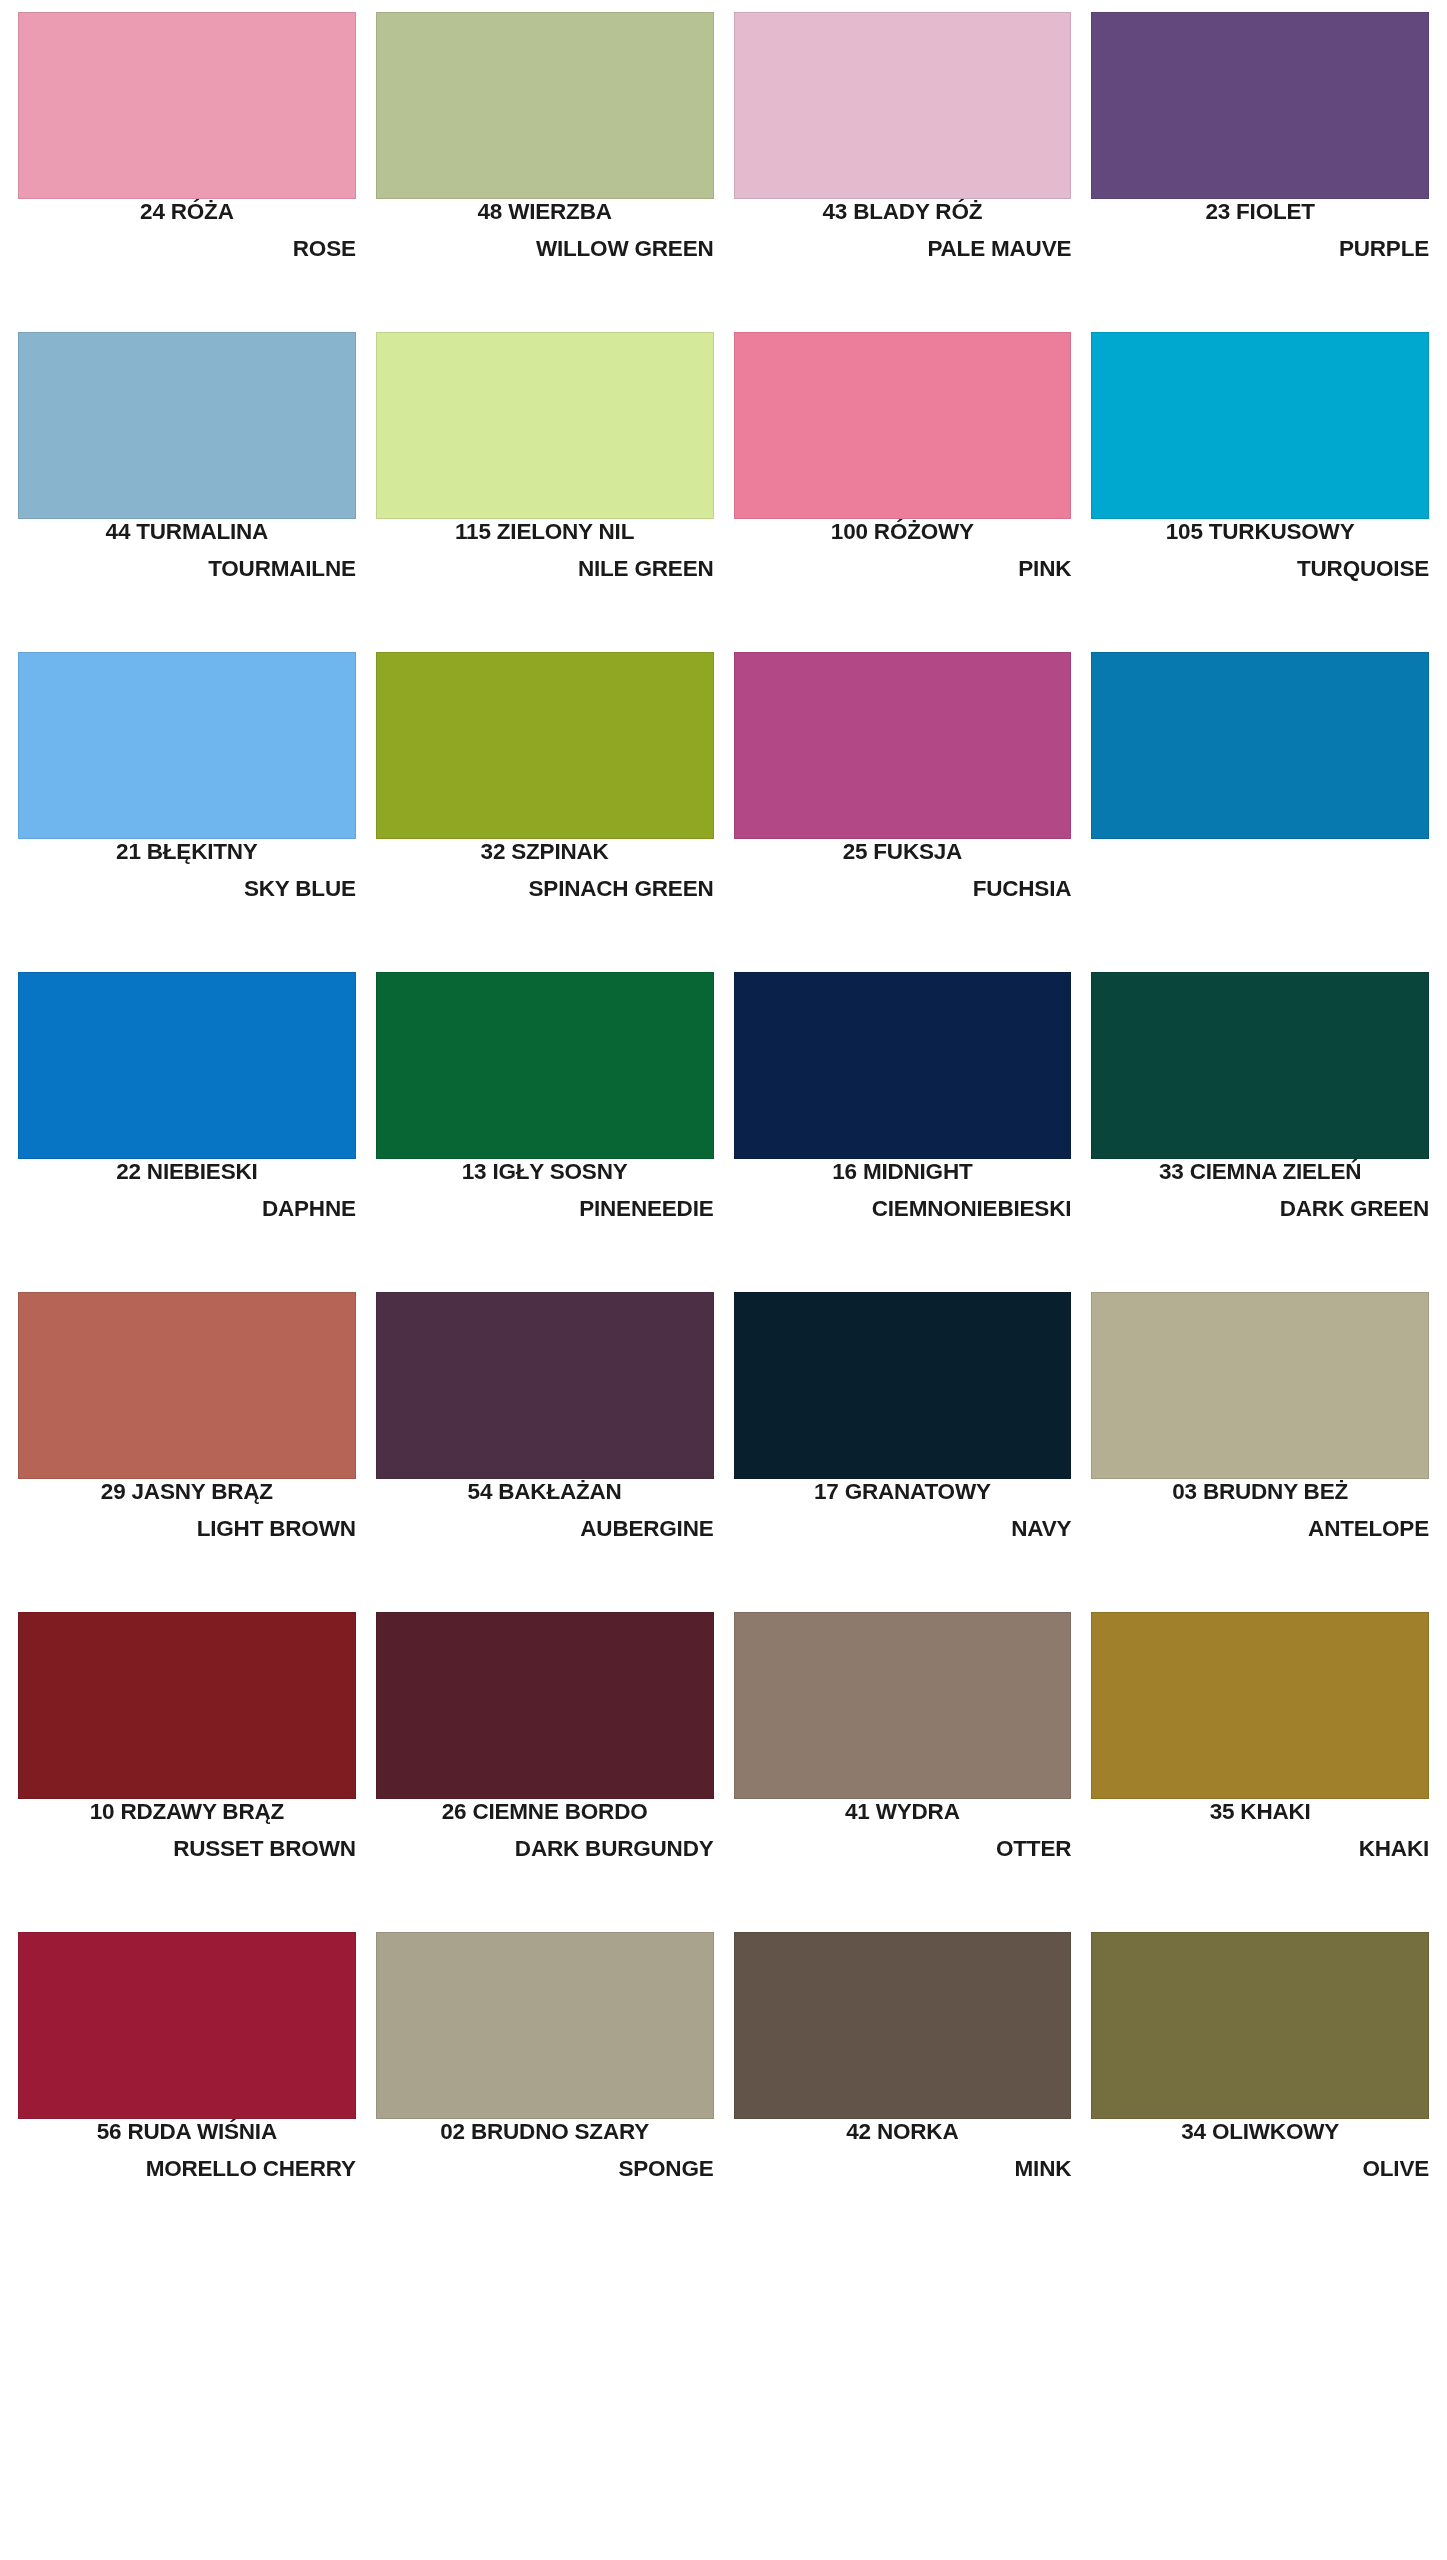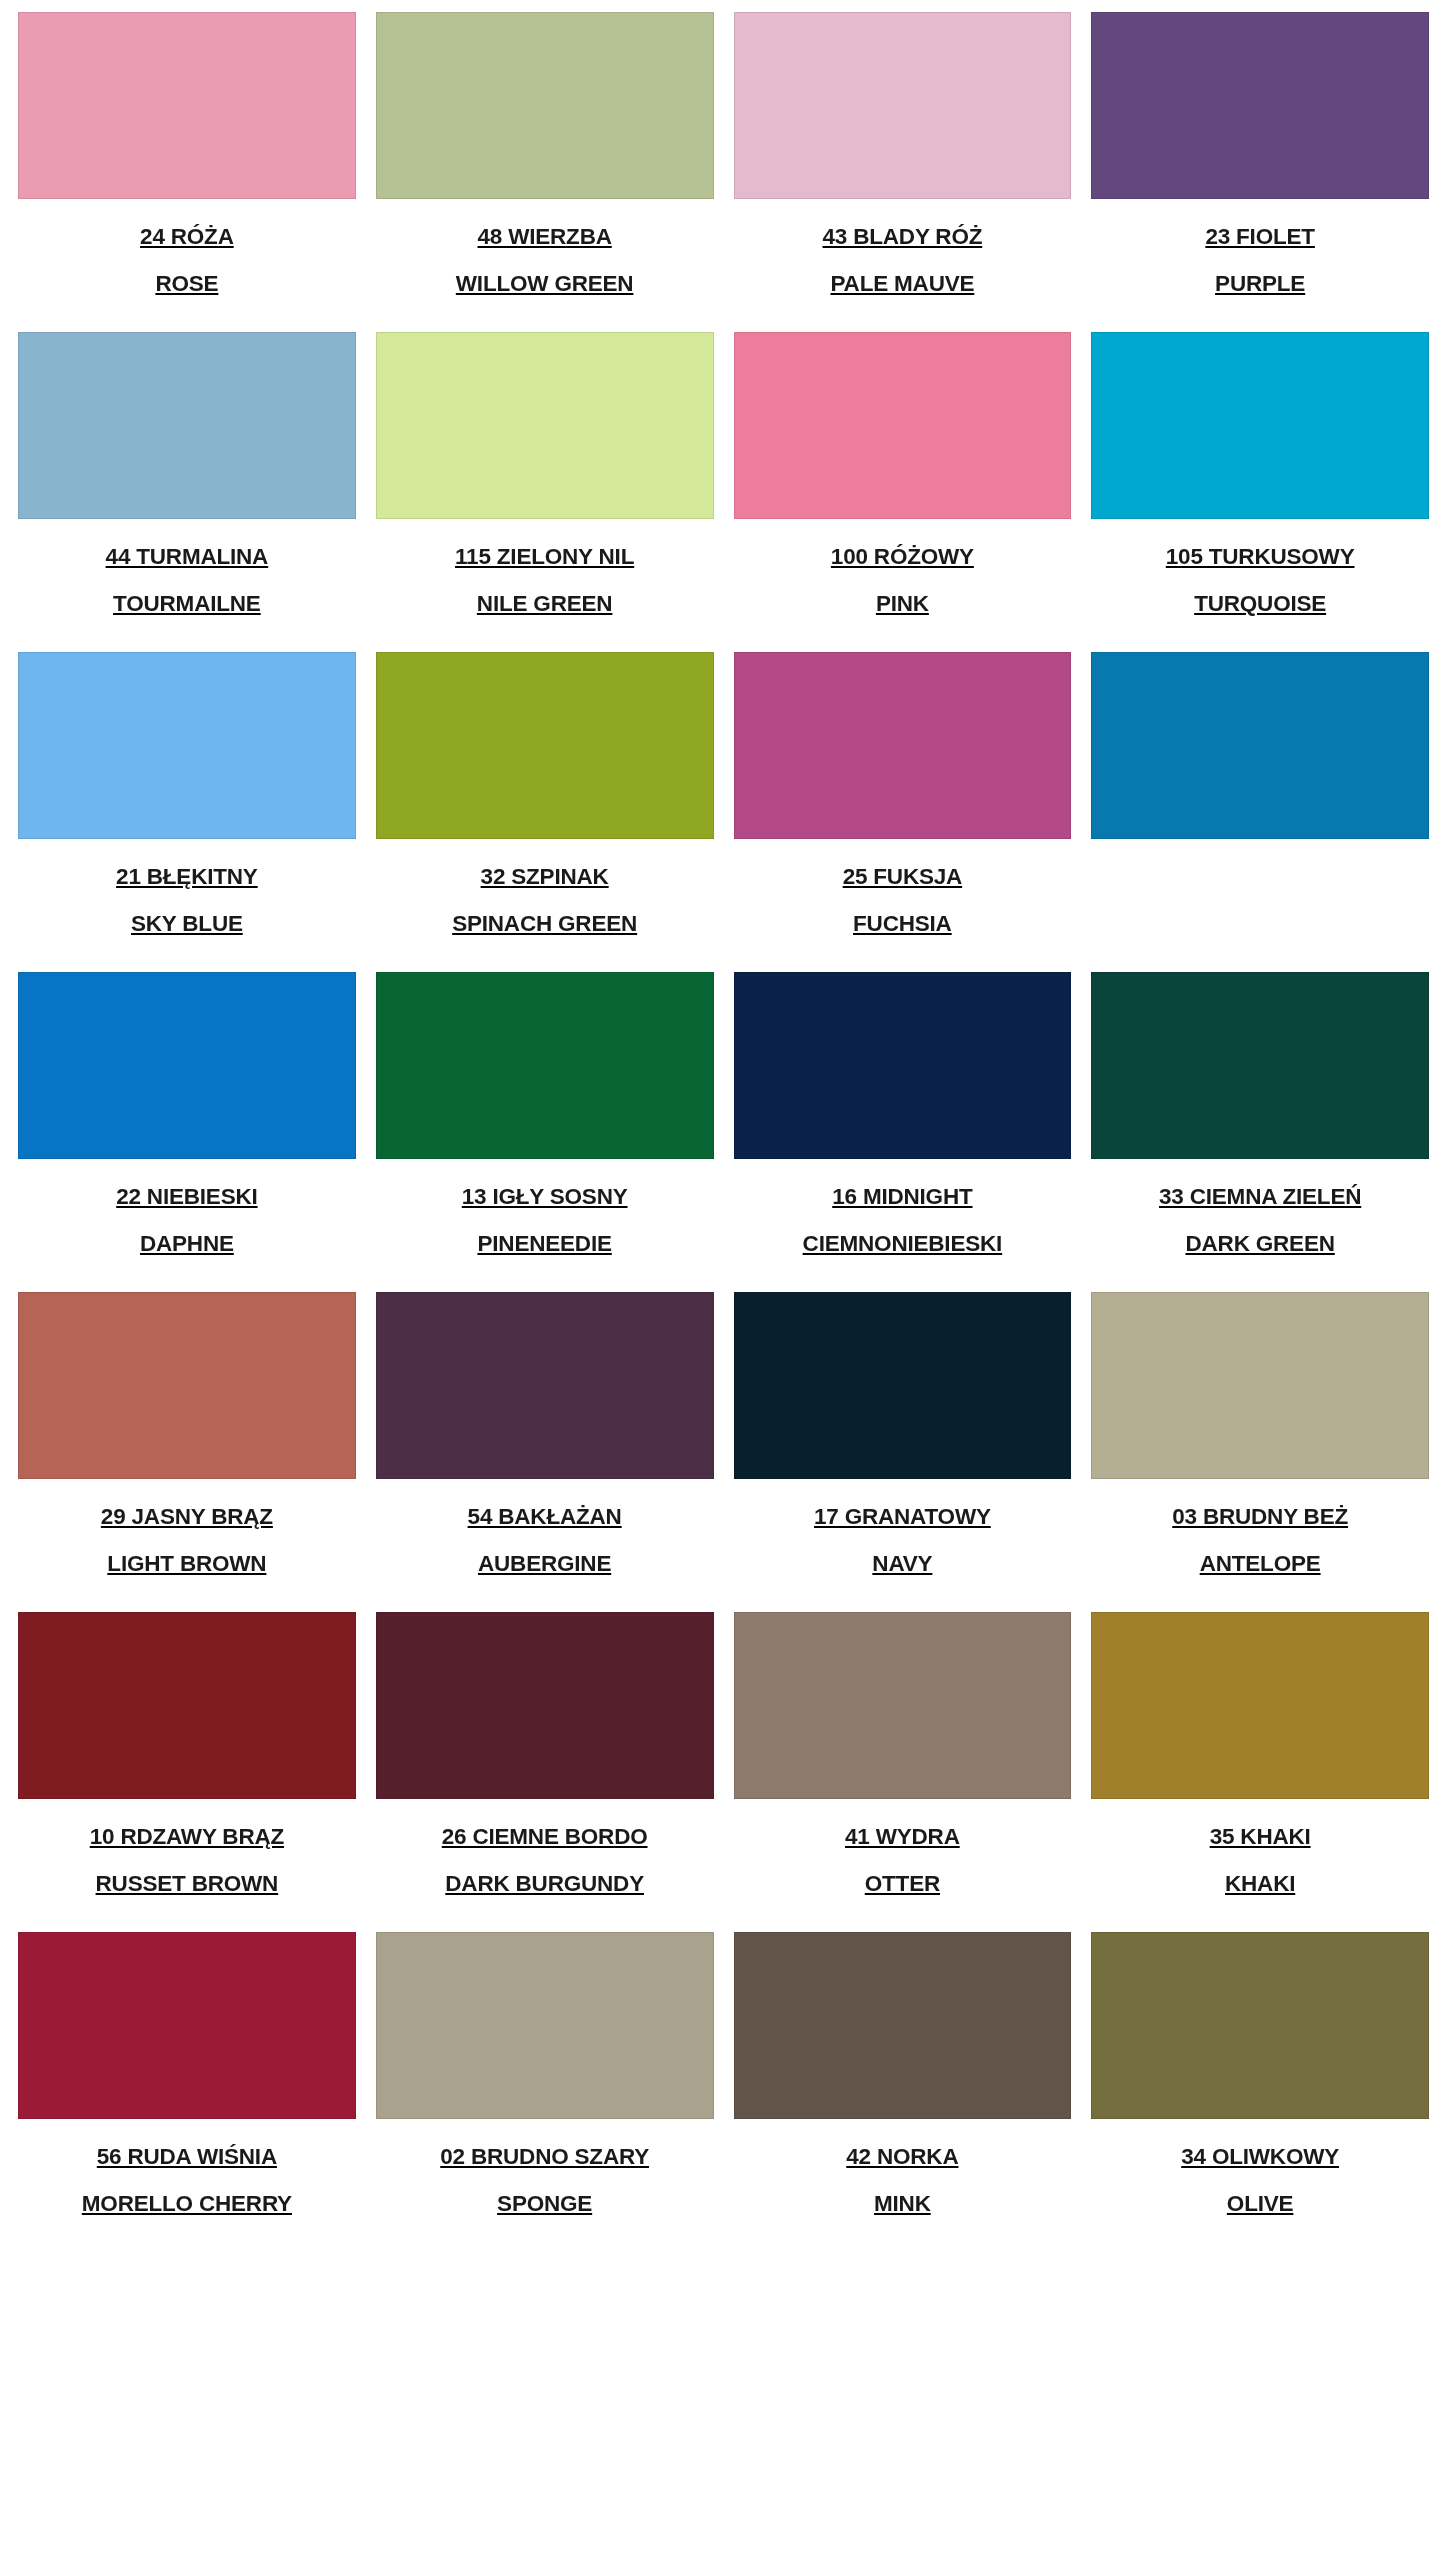--- a/index.html
+++ b/index.html
@@ -33,39 +33,39 @@
 
   .swatch-chip {
     width: 100%;
     height: 187px;
     flex: 0 0 187px;
     border: 1px solid rgba(0,0,0,0.10);
   }
 
   .swatch-labels {
     width: 100%;
-    padding-top: 25px;
+    padding-top: 0;
     text-align: center;
     line-height: 1.18;
-    text-decoration: underline;
   }
 
   .swatch-name-pl,
   .swatch-name-en {
     display: block;
     font-weight: 700;
     font-size: 22.5px;
     letter-spacing: -0.2px;
     color: #1a1a1a;
     white-space: nowrap;
     text-transform: uppercase;
   }
 
   .swatch-name-en {
-    margin-top: 20px;
+    margin-top: 10px;
+    text-align: right;
   }
 </style>
 </head>
 <body>
 
 <div id="color-chart">
     <div class="swatch-cell">
       <div class="swatch-chip" style="background-color: rgb(235, 156, 178);"></div>
       <div class="swatch-labels">
         <span class="swatch-name-pl">24 RÓŻA</span>

